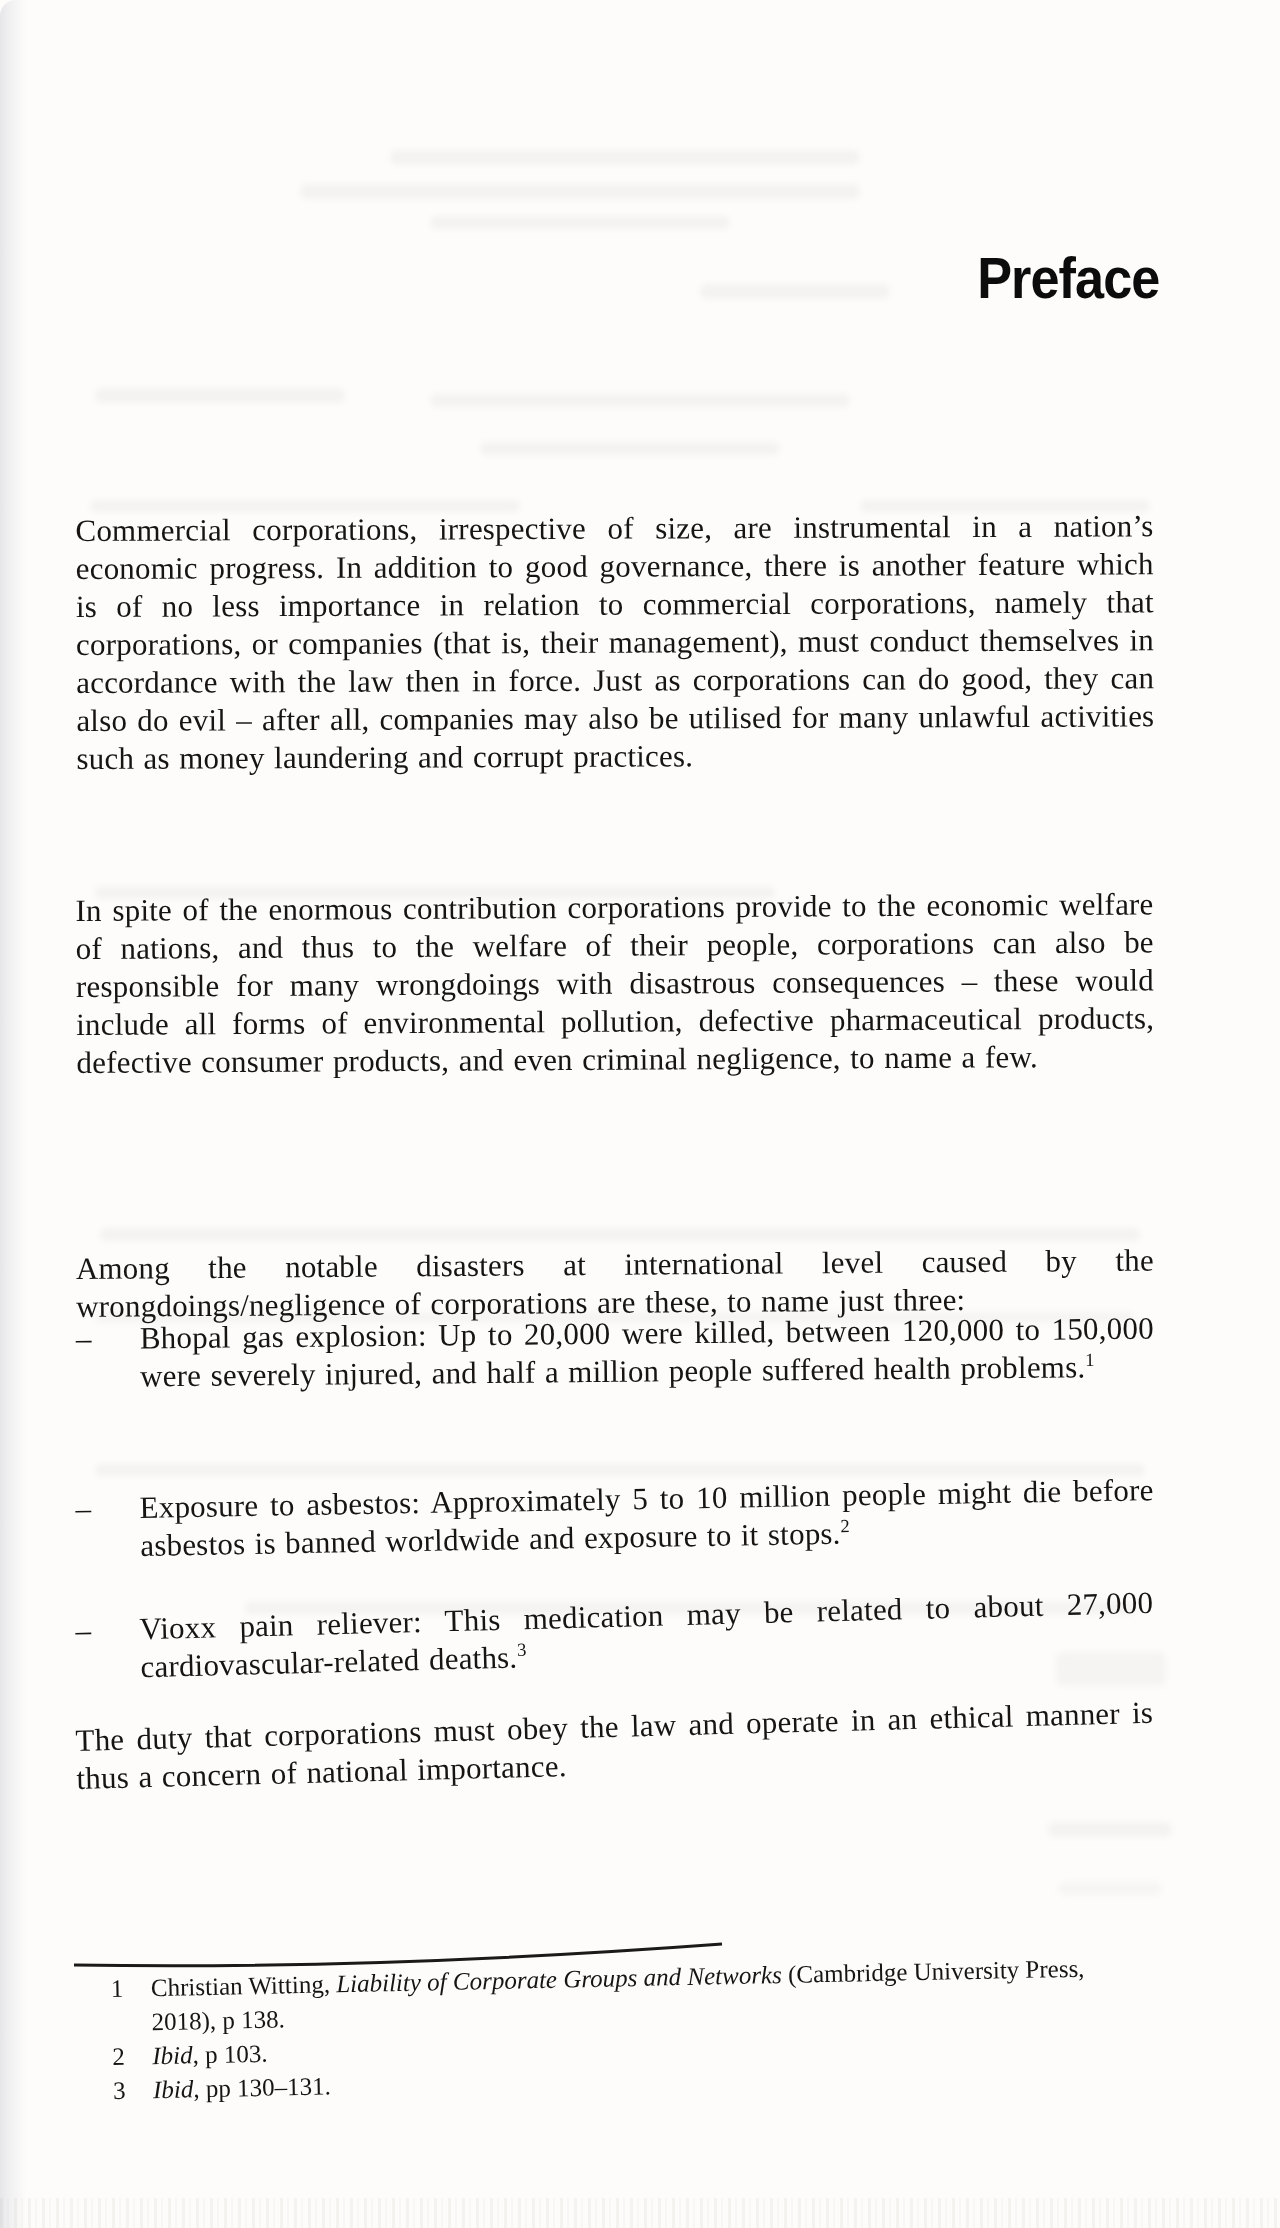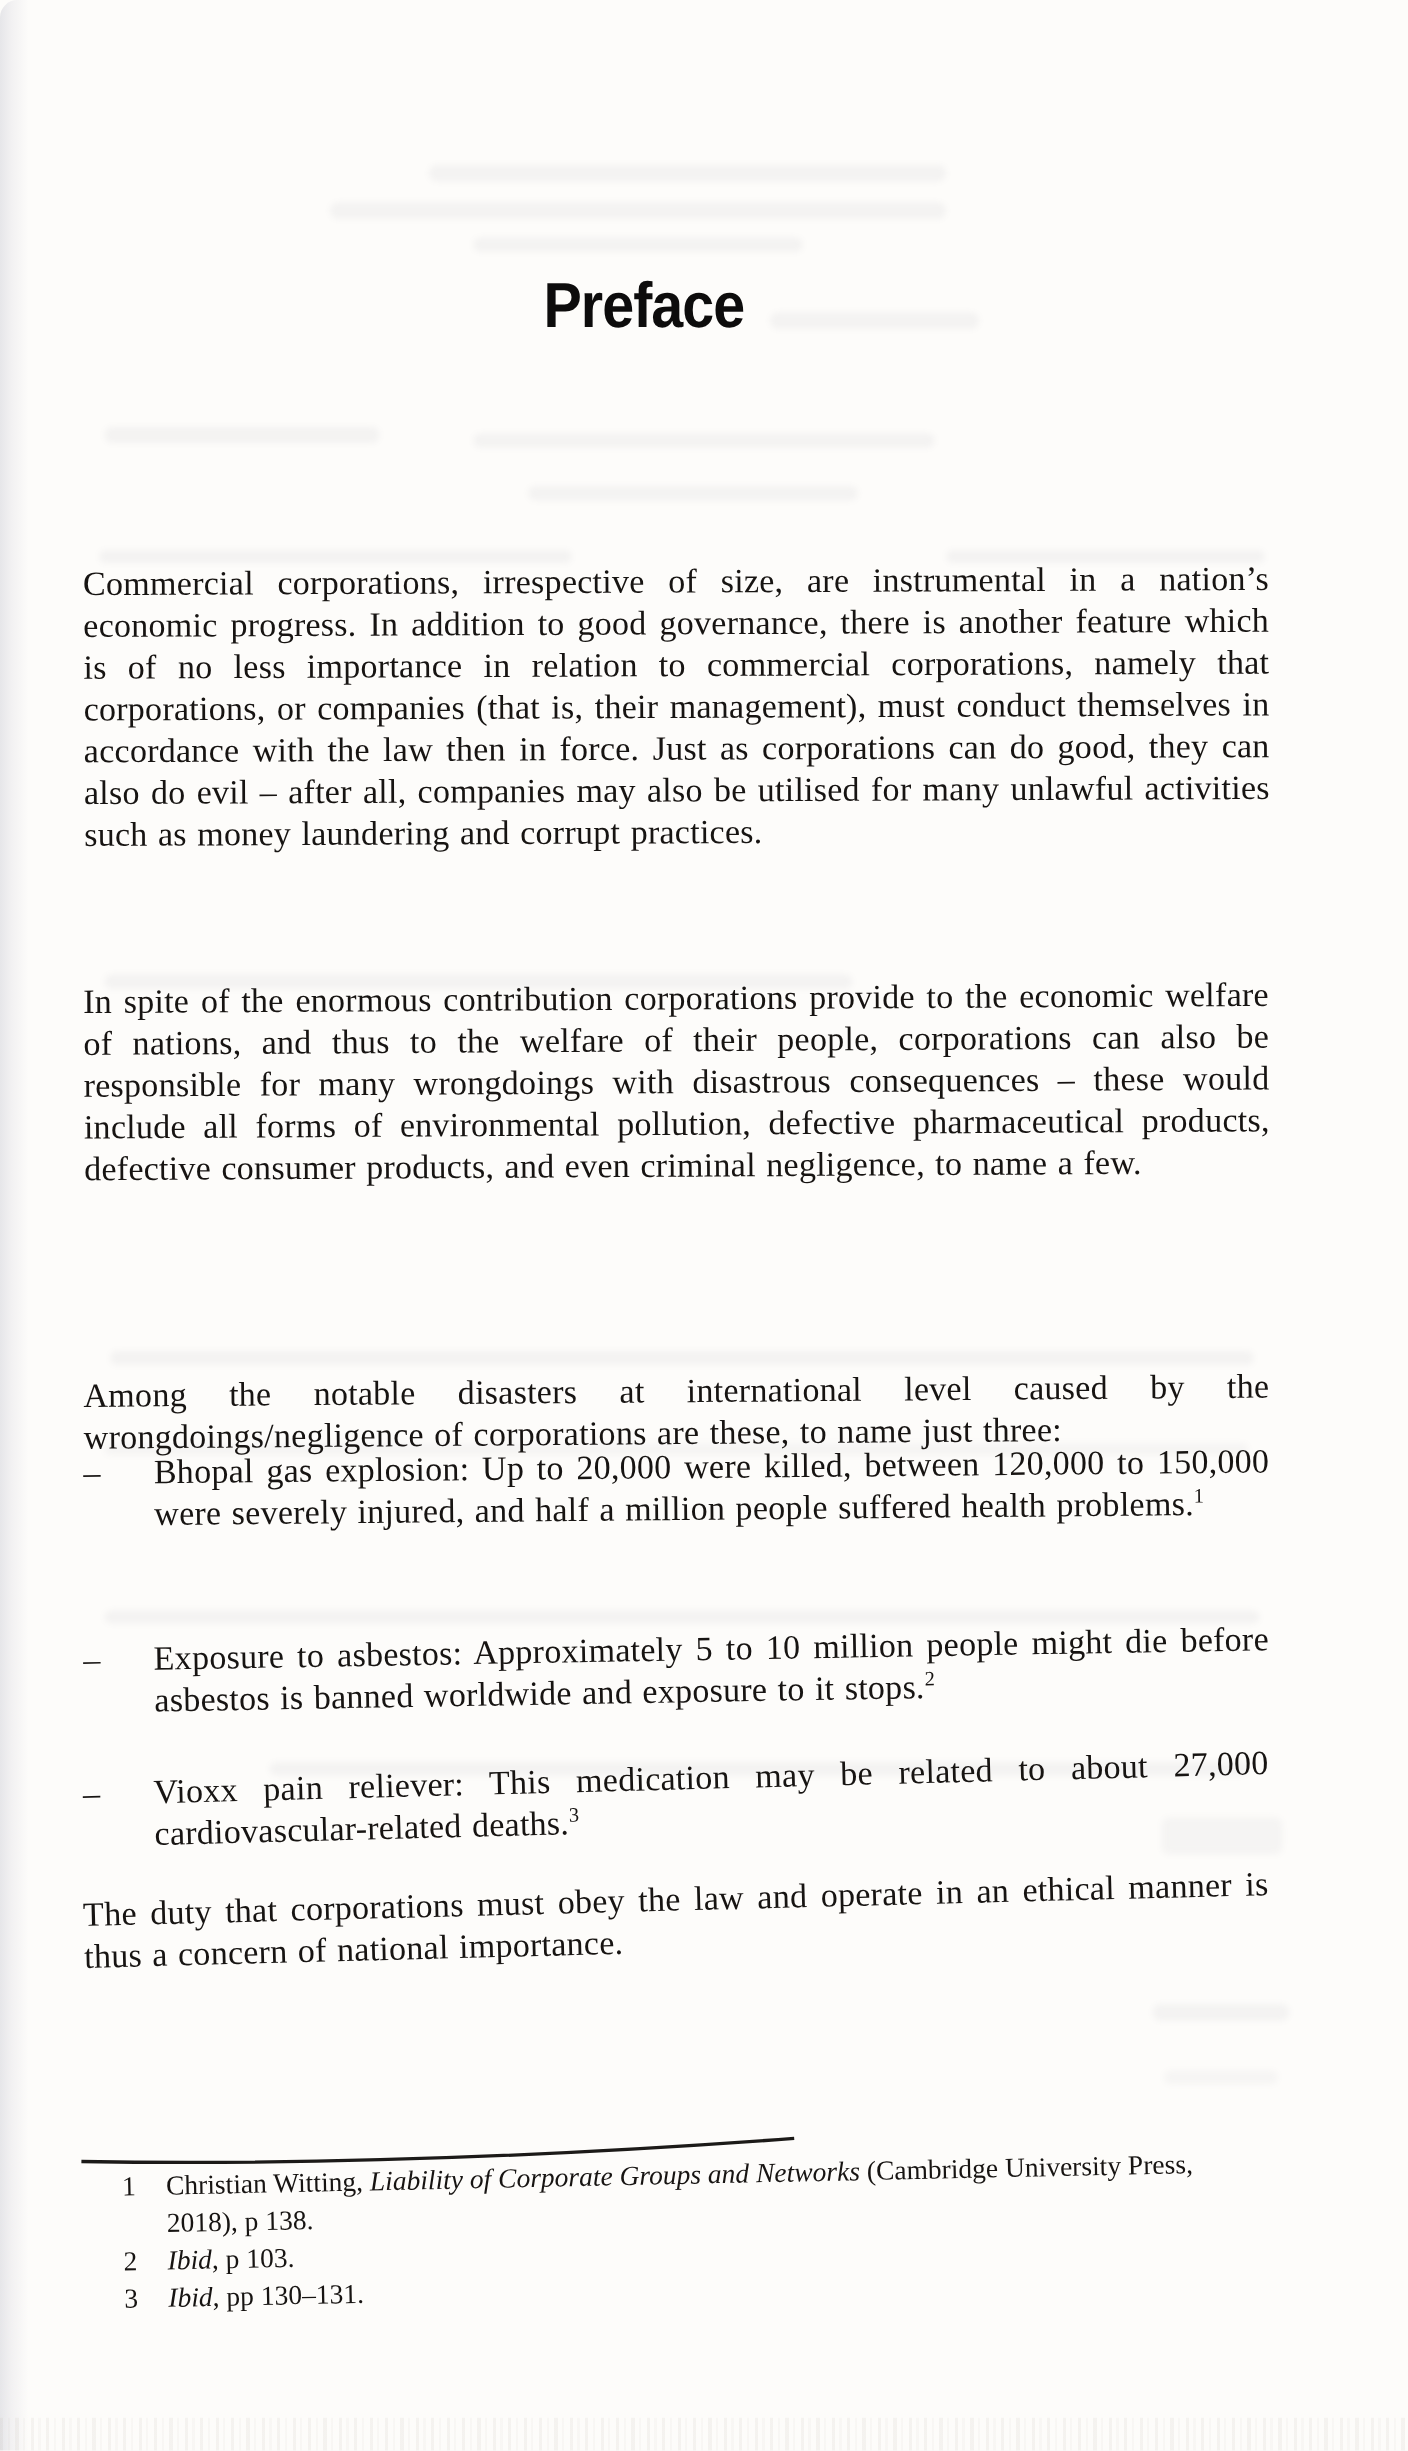--- a/index.html
+++ b/index.html
@@ -47,21 +47,21 @@
   .g11{top:1228px;left:100px;width:1040px;height:13px;}
   .g12{top:1312px;left:95px;width:1040px;height:11px;opacity:.055;}
   .g13{top:1464px;left:95px;width:1050px;height:12px;}
   .g14{top:1602px;left:245px;width:890px;height:12px;}
   .g15{top:1652px;left:1056px;width:110px;height:34px;opacity:.06;}
   .g16{top:1822px;left:1048px;width:124px;}
   .g17{top:1882px;left:1058px;width:104px;height:13px;opacity:.05;}
 
   .title-row{
     position:absolute;top:244px;left:0;width:1170px;
-    text-align:center;
+    text-align:right;
   }
   .title{
     display:inline-block;
     font-family:"Liberation Sans", sans-serif;
     font-weight:bold;
     font-size:58px;
     letter-spacing:-1px;
     color:#0d0c0c;
     transform:scaleX(0.9);
   }

